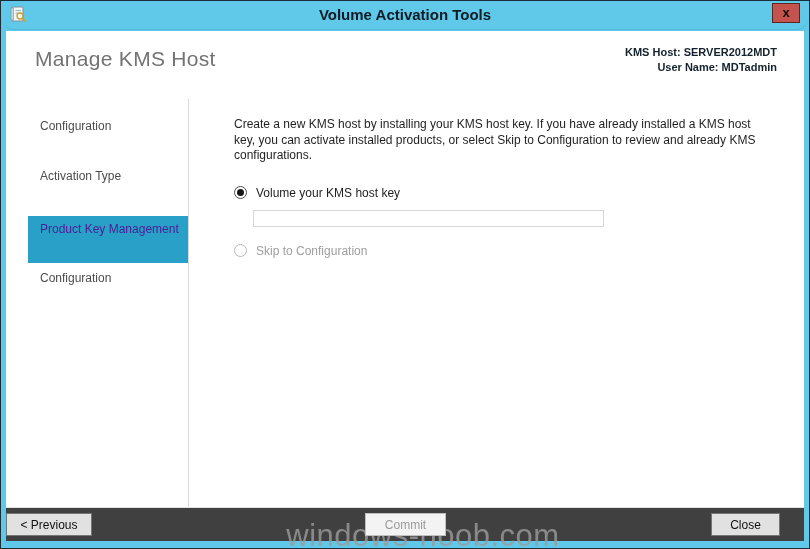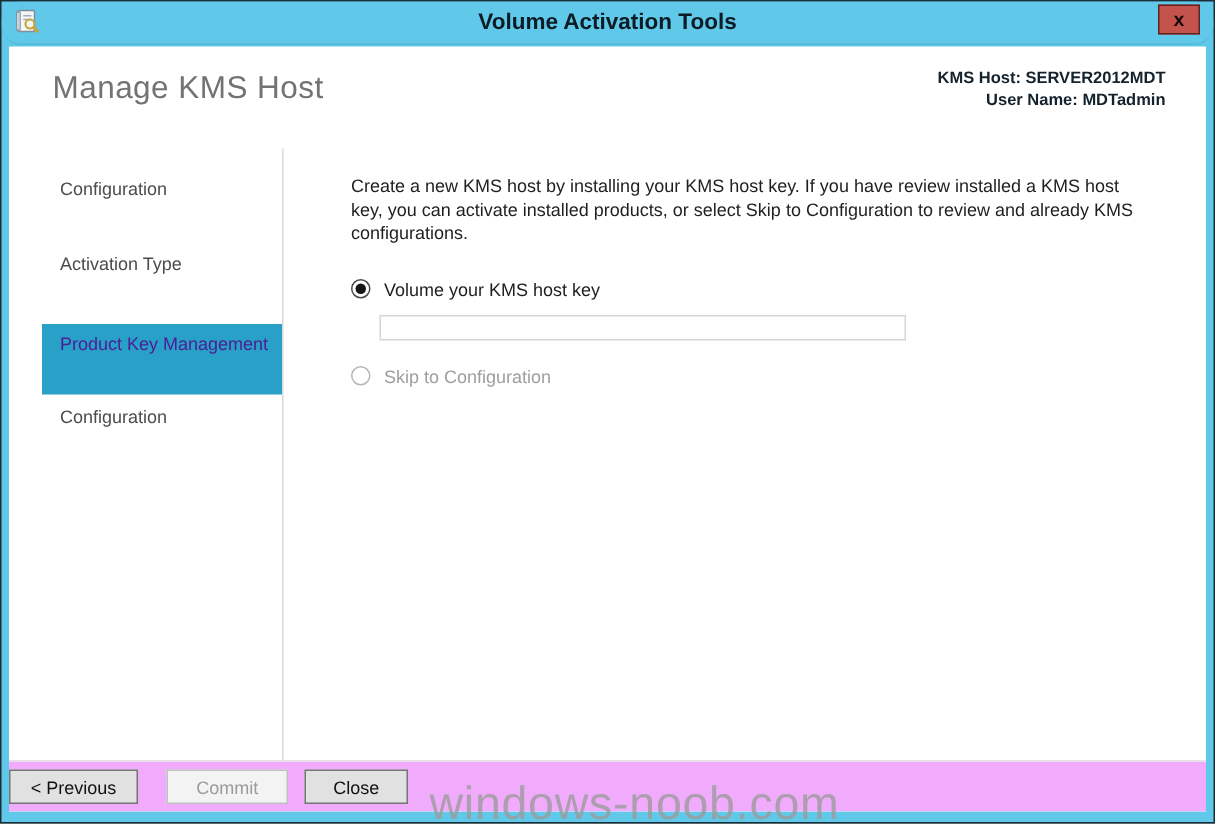--- a/index.html
+++ b/index.html
@@ -95,22 +95,22 @@
     border:1px solid #d6d6d6; background:#fff;
     font-size:12px; padding:0 4px; outline:none;
     font-family:"Liberation Sans", sans-serif;
   }
   .row-skip1 { margin-top:21px; }
   .row-skip2 { margin-top:17px; }
 
   
   .footer {
     position:relative; flex:none; height:34px;
-    background:#f0abfc; border-top:1px solid #e3e3e3;
-    display:flex; justify-content:flex-start; align-items:center;
+    background:#404040; border-top:1px solid #e3e3e3;
+    display:flex; justify-content:space-between; align-items:center;
     padding-right:24px;
   }
   .btn {
     position:relative; z-index:4;
     height:23px; font-size:12px; color:#111;
     background:#e1e1e1;
     border:1px solid #757575;
     font-family:"Liberation Sans", sans-serif;
     cursor:default;
   }
@@ -161,21 +161,21 @@
 
       <div class="sidebar">
         <div class="step step-0">Configuration</div>
         <div class="step step-1">Activation Type</div>
         <div class="step-block">Product Key Management</div>
         <div class="step step-3">Configuration</div>
       </div>
 
       <div class="content">
         <div class="desc-block">
-          <div class="desc">Create a new KMS host by installing your KMS host key. If you have review installed a KMS host</div>
+          <div class="desc">Create a new KMS host by installing your KMS host key. If you have already installed a KMS host</div>
           <div class="desc">key, you can activate installed products, or select Skip to Configuration to review and already KMS</div>
           <div class="desc">configurations.</div>
         </div>
 
         <div class="radio-row">
           <span class="rb checked"></span>
           <span class="radio-label">Volume your KMS host key</span>
         </div>
 
         <input class="key-input" type="text" value="" style="">

